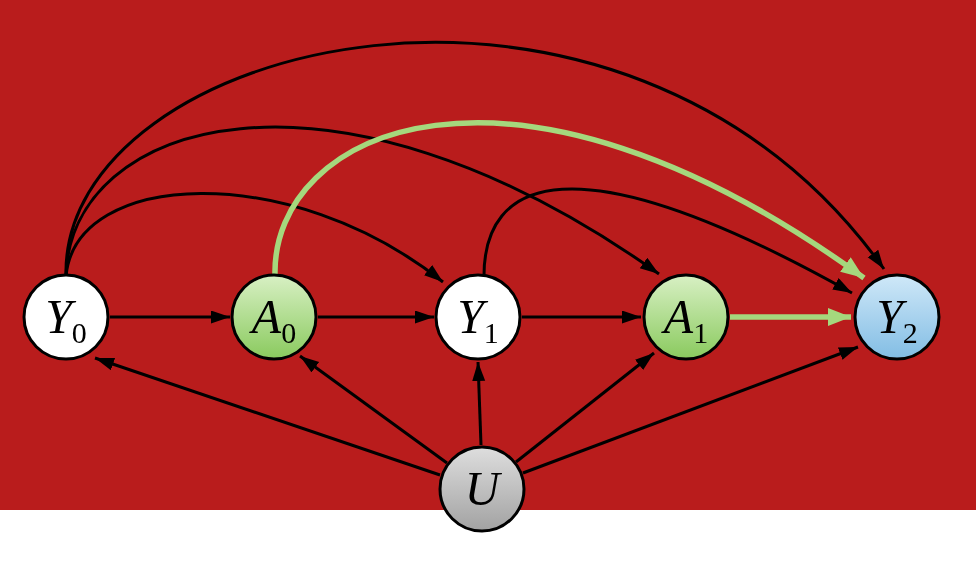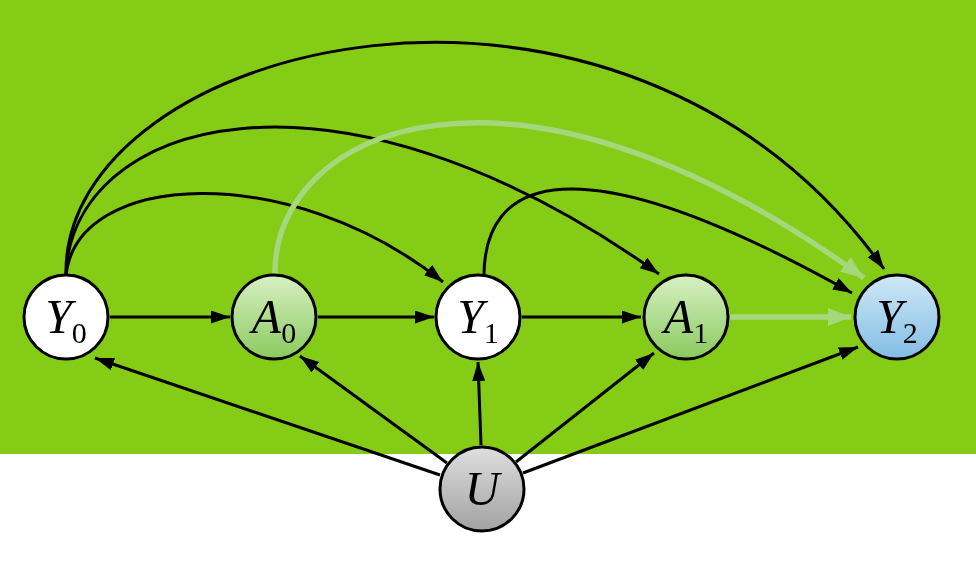--- a/index.html
+++ b/index.html
@@ -6,22 +6,22 @@
     margin:0;
     padding:0;
     background:#ffffff;
     width:976px;
     height:562px;
     overflow:hidden;
     font-family:"Liberation Serif", serif;
   }
   .figure-wrap{
     width:976px;
-    height:454px;
-    background:#84cc16;
+    height:510px;
+    background:#b91c1c;
   }
   svg{ display:block; }
   .node-label{
     font-family:"Liberation Serif", serif;
     fill:#000000;
     user-select:none;
   }
 </style>
 </head>
 <body>

